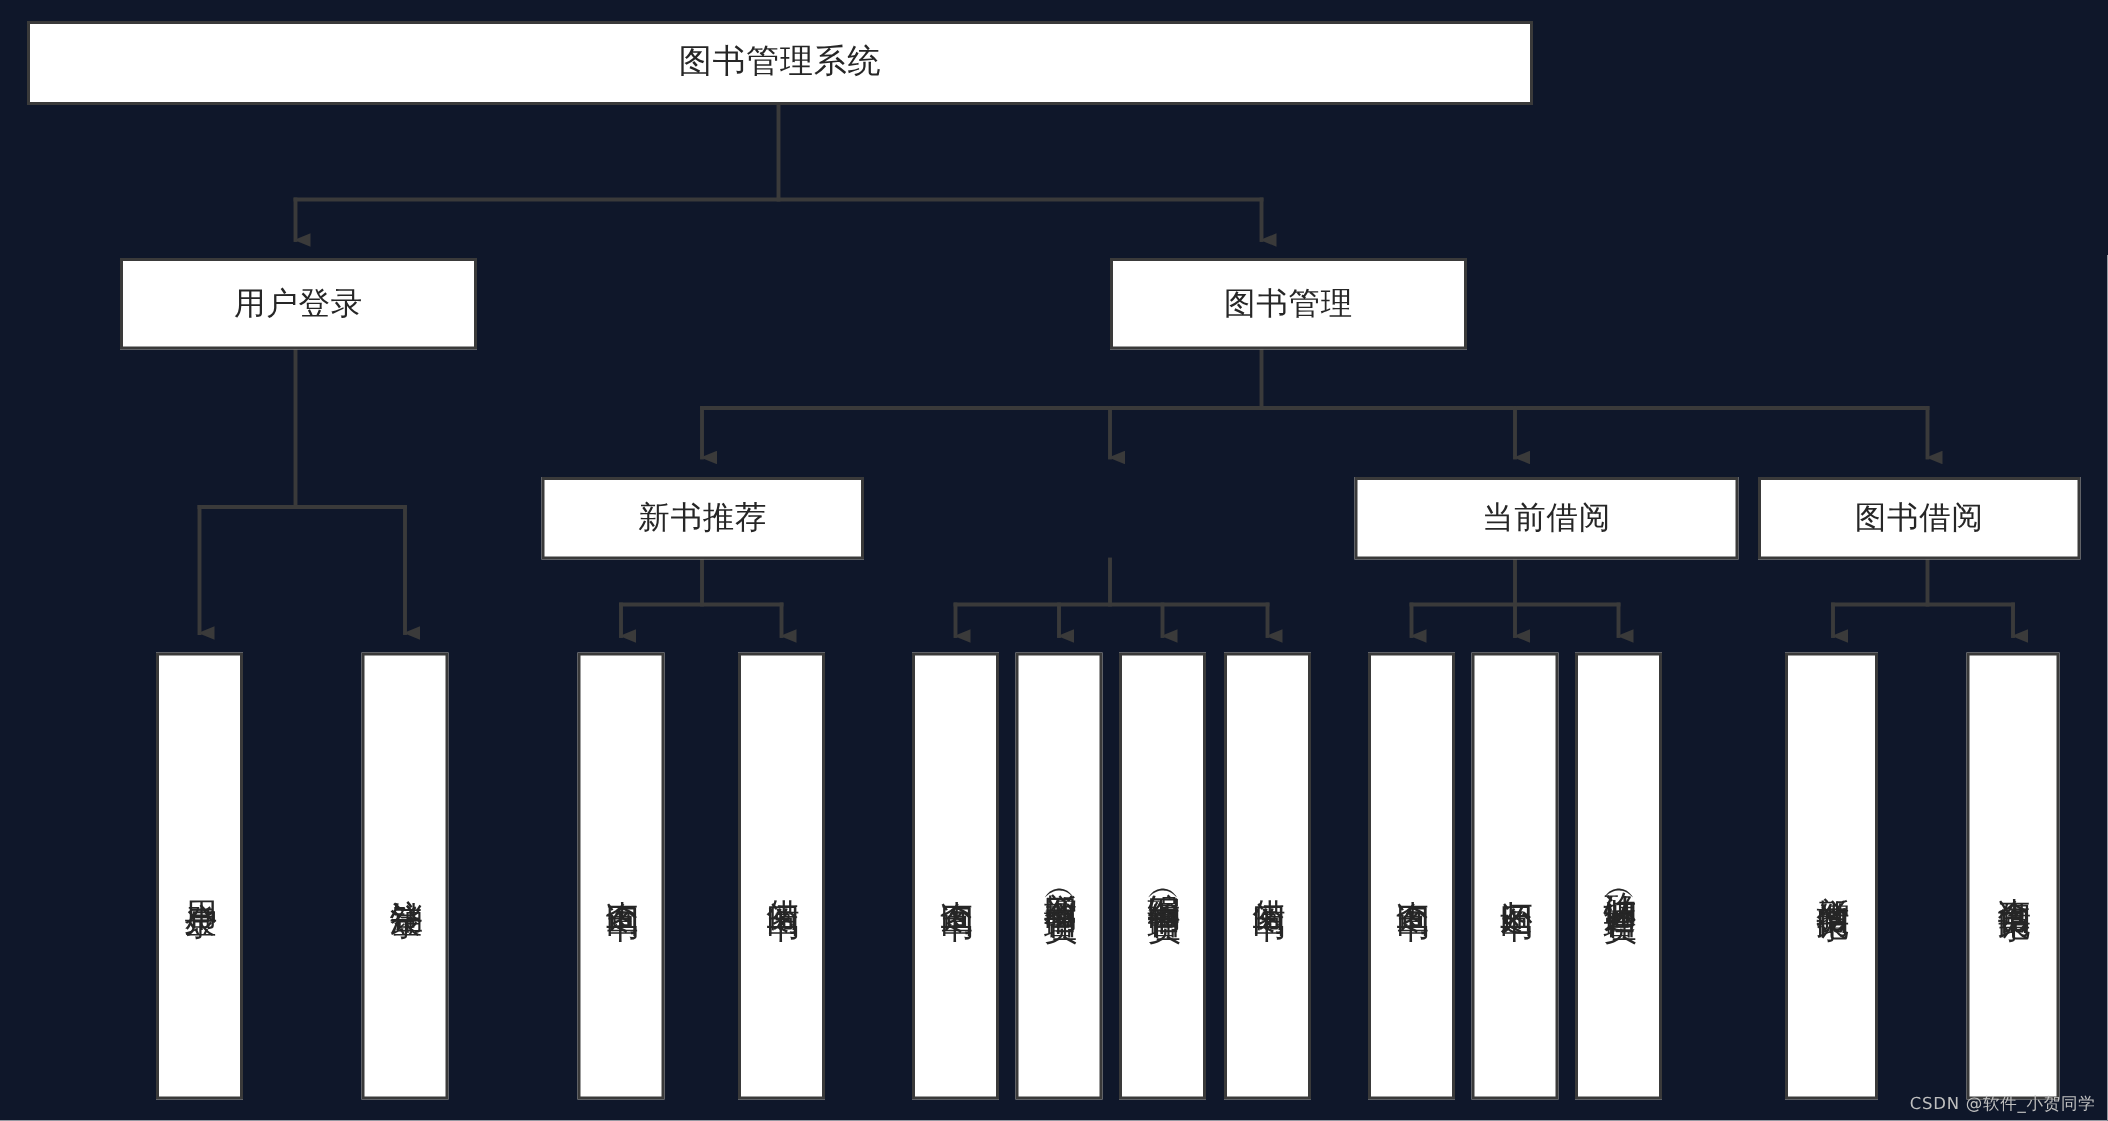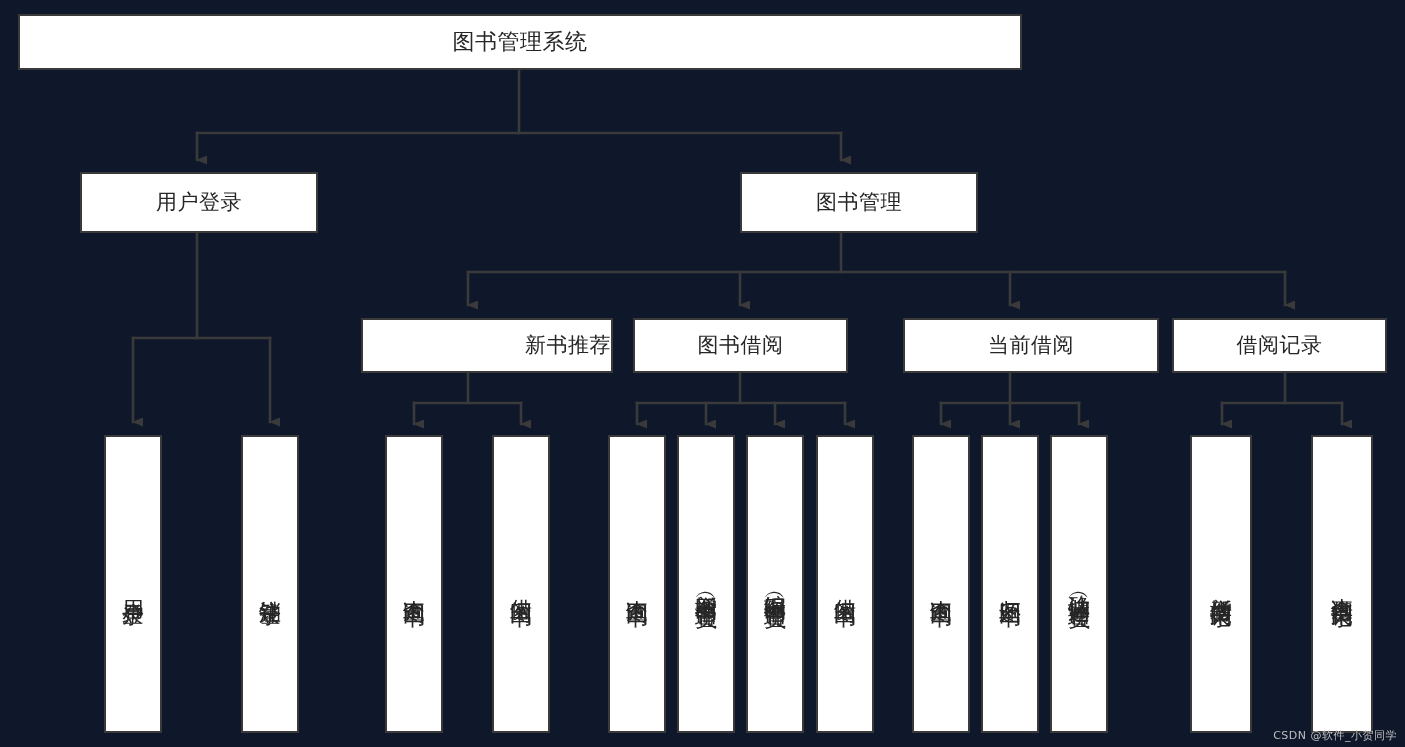--- a/index.html
+++ b/index.html
@@ -132,31 +132,28 @@
     <span class="node-label">图书管理系统</span>
   </div>
 
   <div class="node-box horizontal" style="left:80px; top:172px; width:238px; height:61px;">
     <span class="node-label">用户登录</span>
   </div>
   <div class="node-box horizontal" style="left:712px; top:172px; width:238px; height:61px;margin-left:28px;">
     <span class="node-label">图书管理</span>
   </div>
 
-  <div class="node-box horizontal" style="left:361px; top:318px; width:252px; height:55px;justify-content:flex-end;">
+  <div class="node-box horizontal" style="left:361px; top:318px; width:215px; height:55px;">
     <span class="node-label">新书推荐</span>
-  </div>
-  <div class="node-box horizontal" style="left:633px; top:318px; width:215px; height:55px;">
-    <span class="node-label">图书借阅</span>
   </div>
   <div class="node-box horizontal" style="left:903px; top:318px; width:256px; height:55px;">
     <span class="node-label">当前借阅</span>
   </div>
   <div class="node-box horizontal" style="left:1172px; top:318px; width:215px; height:55px;">
-    <span class="node-label">借阅记录</span>
+    <span class="node-label">图书借阅</span>
   </div>
 
   <div class="node-box vertical" style="left:104px; top:435px; width:58px; height:298px;">
     <span class="node-label">用户登录</span>
   </div>
   <div class="node-box vertical" style="left:241px; top:435px; width:58px; height:298px;">
     <span class="node-label">注销登录</span>
   </div>
 
   <div class="node-box vertical" style="left:385px; top:435px; width:58px; height:298px;">

